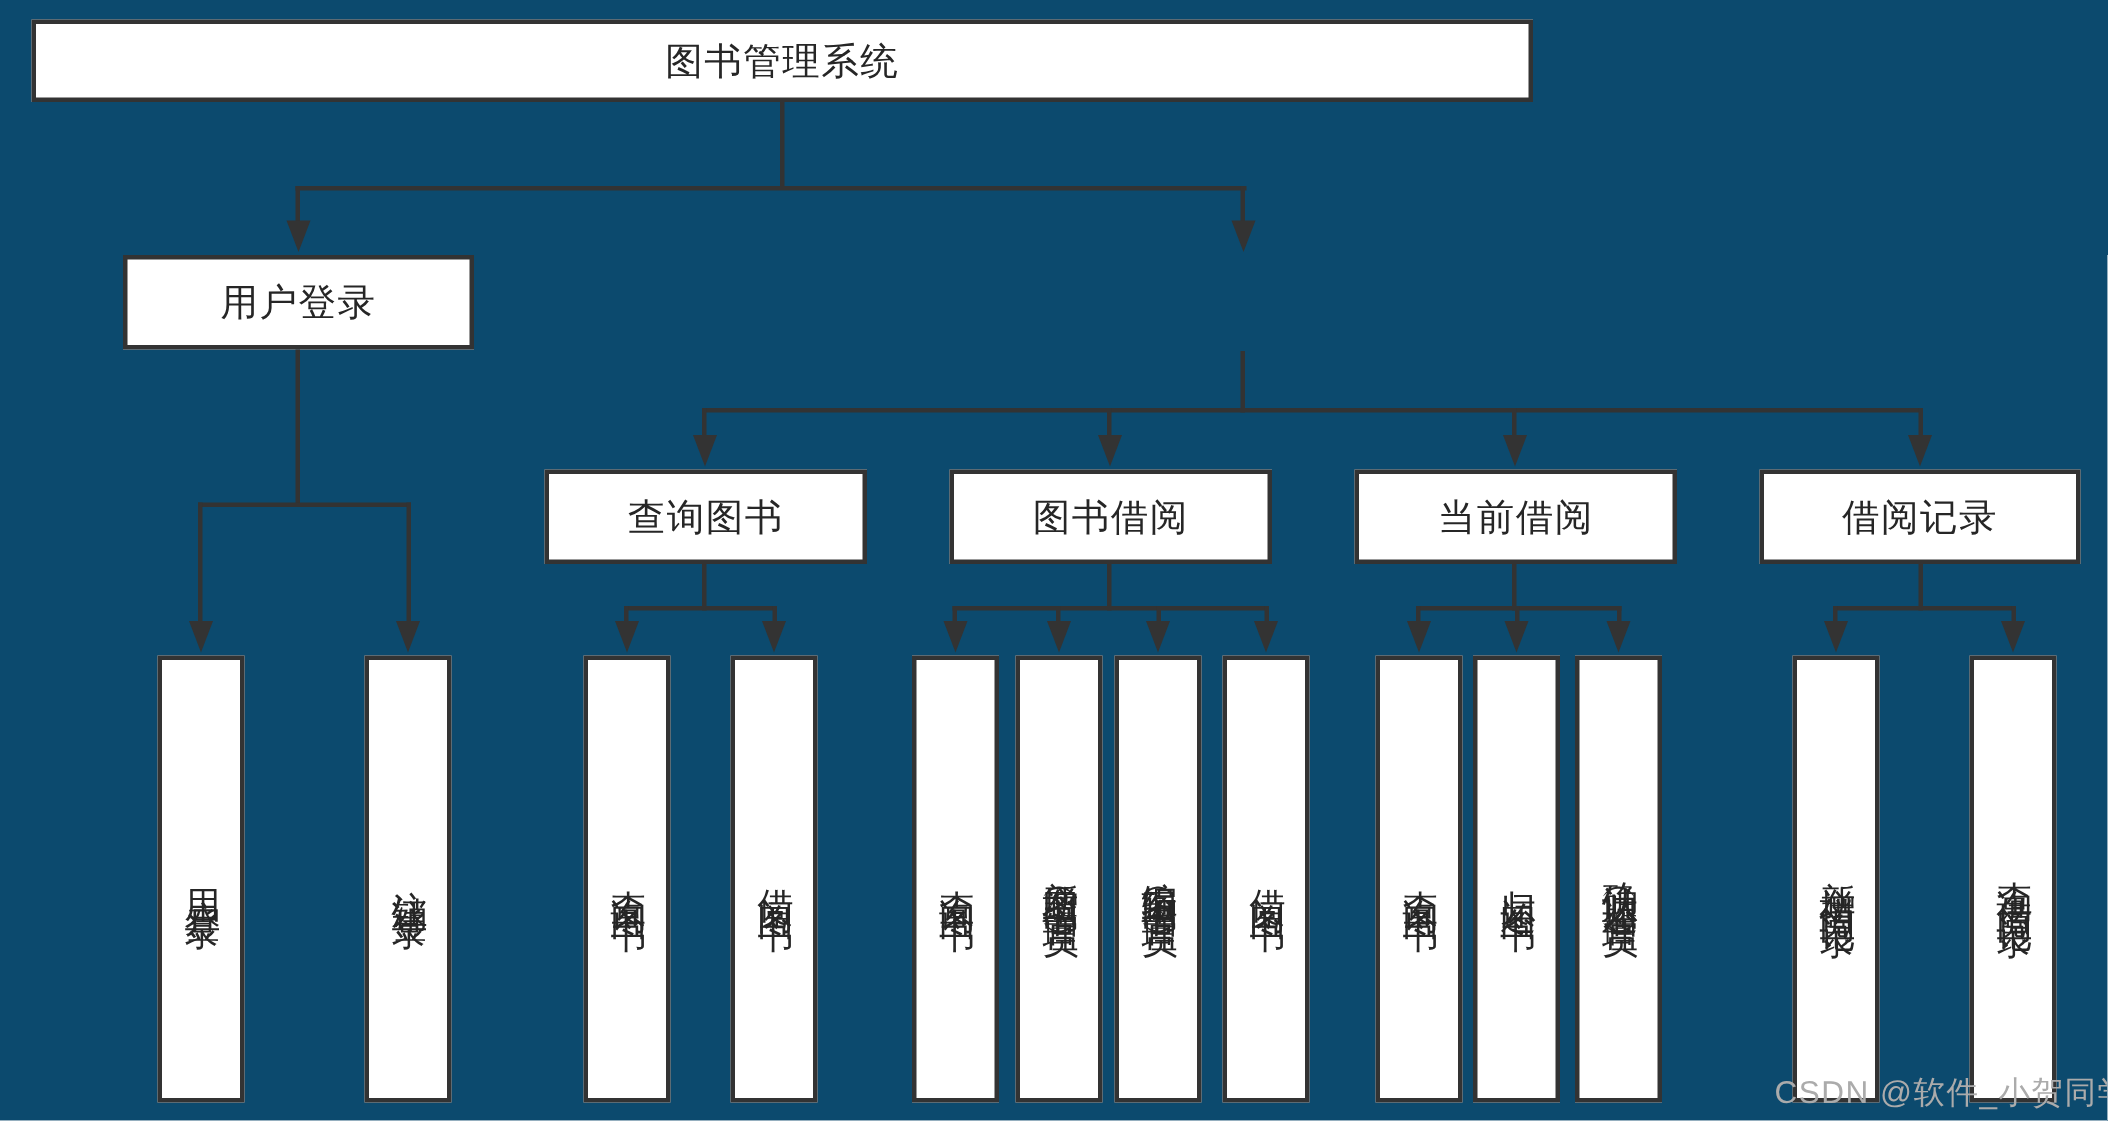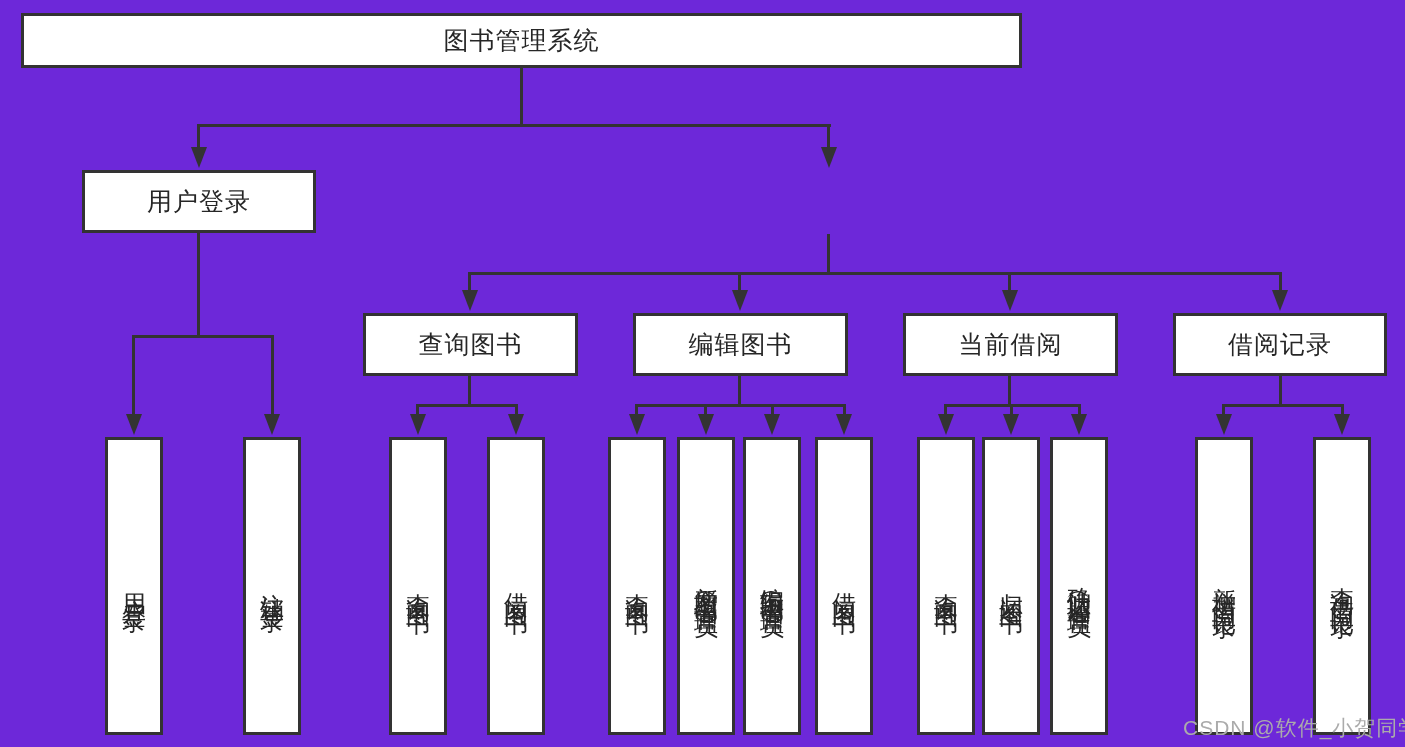--- a/index.html
+++ b/index.html
@@ -1,17 +1,17 @@
 <!DOCTYPE html>
 <html><head>
 <meta charset="utf-8">
 <style>
   html,body{margin:0;padding:0;background:#ffffff;}
   body{font-family:"Liberation Sans","DejaVu Sans",sans-serif;}
-  #canvas{position:relative;width:1405px;height:747px;background:#6d28d9;overflow:hidden;}
+  #canvas{position:relative;width:1405px;height:747px;background:#0c4a6e;overflow:hidden;}
 
   
   .hbox{
     position:absolute;box-sizing:border-box;
     border:3px solid #333333;background:#ffffff;
     display:flex;align-items:center;justify-content:center;
     font-size:25px;color:#262626;letter-spacing:1px;
   }
   .leaf{
     position:absolute;box-sizing:border-box;top:437px;width:58px;height:298px;
@@ -74,21 +74,21 @@
   <div class="ah" style="left:732px;top:290px;"></div>
   <div class="vl" style="left:1008px;top:272px;height:21px;"></div>
   <div class="ah" style="left:1002px;top:290px;"></div>
   <div class="vl" style="left:1279px;top:272px;height:21px;"></div>
   <div class="ah" style="left:1272px;top:290px;"></div>
 
   <div class="hbox" style="left:363px;top:313px;width:215px;height:63px;">
     <span>查询图书</span>
   </div>
   <div class="hbox" style="left:633px;top:313px;width:215px;height:63px;">
-    <span>编辑图书</span>
+    <span>图书借阅</span>
   </div>
   <div class="hbox" style="left:903px;top:313px;width:215px;height:63px;">
     <span>当前借阅</span>
   </div>
   <div class="hbox" style="left:1173px;top:313px;width:214px;height:63px;">
     <span>借阅记录</span>
   </div>
 
   <div class="vl" style="left:468px;top:376px;height:31px;"></div>
   <div class="vl" style="left:738px;top:376px;height:31px;"></div>

